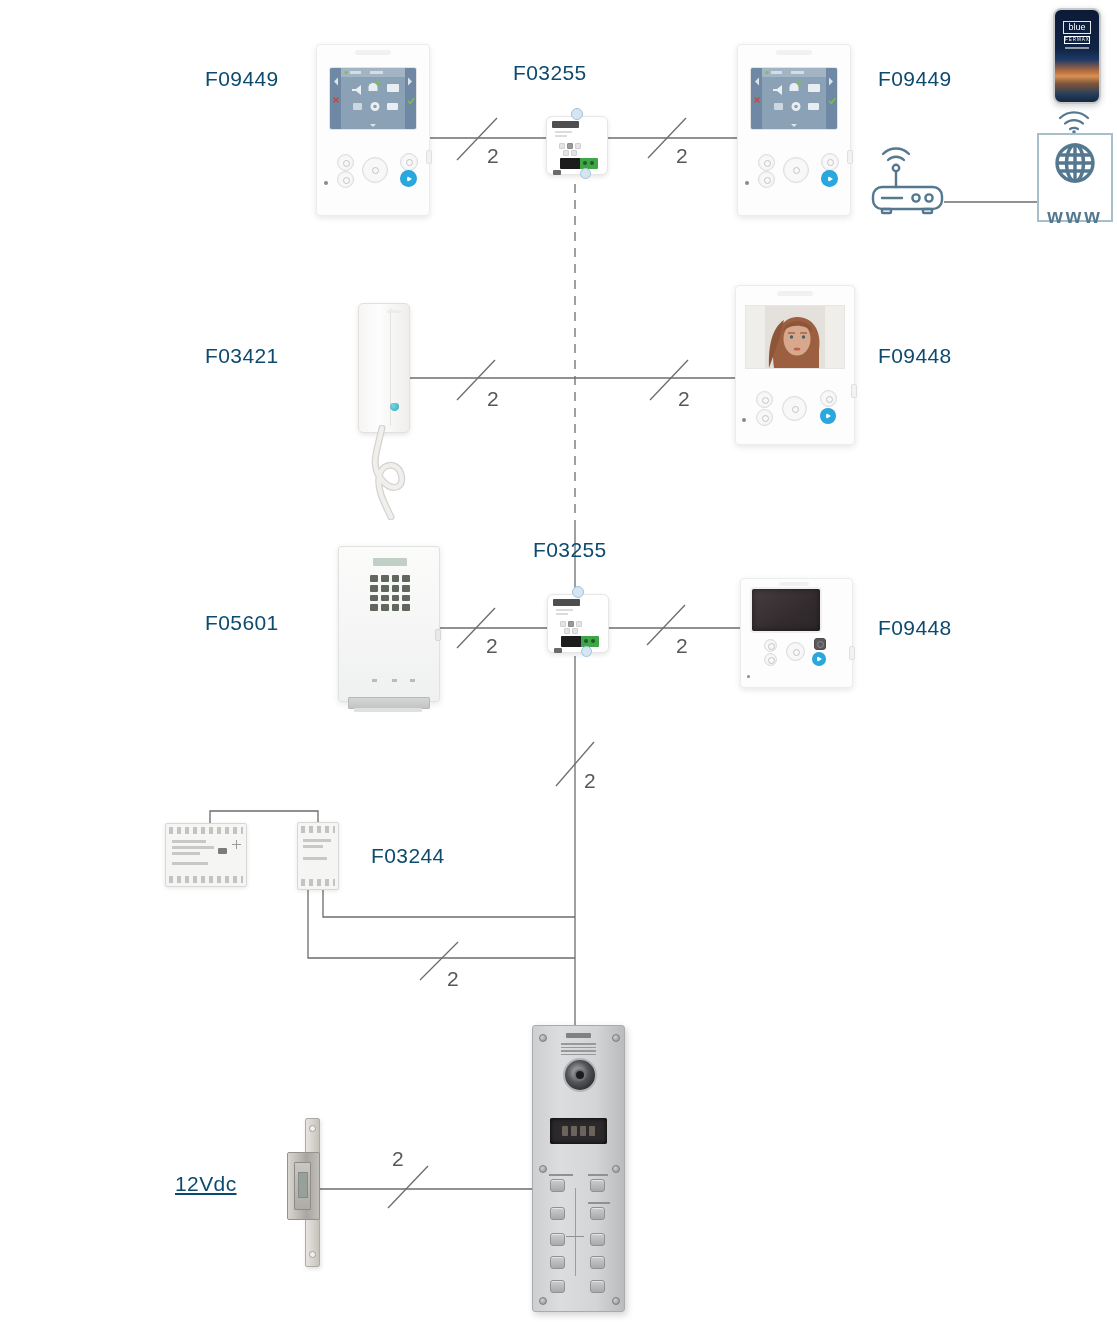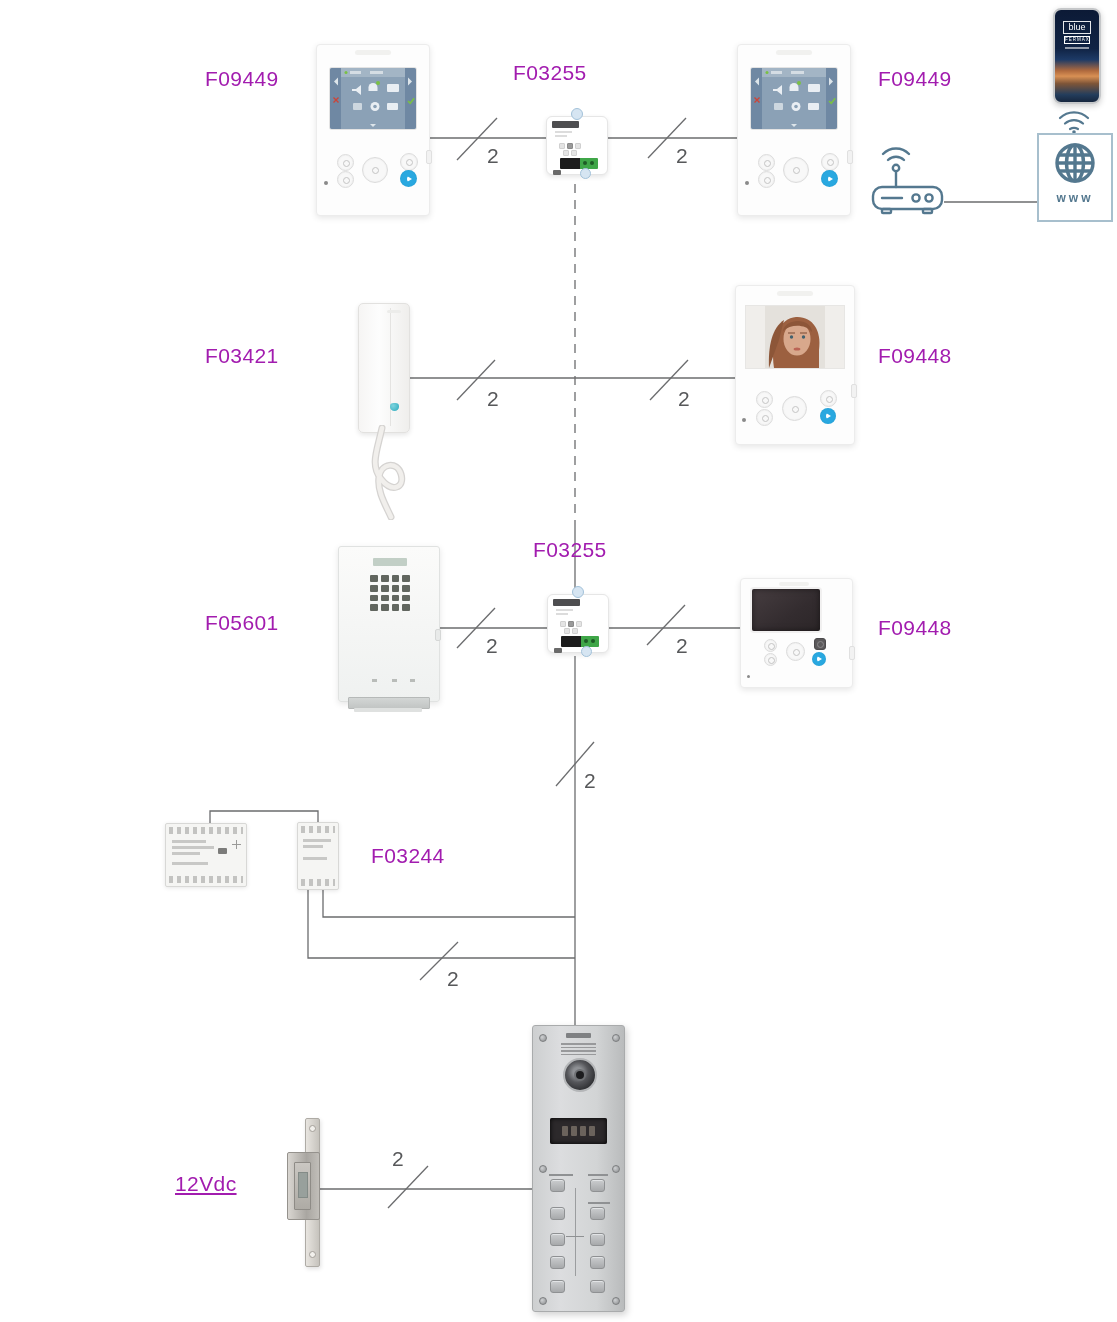--- a/index.html
+++ b/index.html
@@ -1,19 +1,19 @@
 <!DOCTYPE html>
 <html><head>
 <meta charset="utf-8">
 <style>
   html,body{margin:0;padding:0;background:#ffffff;}
   .canvas{position:relative;width:1117px;height:1322px;background:#fff;overflow:hidden;
           font-family:"Liberation Sans", sans-serif;}
   svg.wires{position:absolute;left:0;top:0;}
-  .lbl{position:absolute;font-size:21px;color:#a21caf;letter-spacing:.4px;white-space:nowrap;}
+  .lbl{position:absolute;font-size:21px;color:#0c4a6e;letter-spacing:.4px;white-space:nowrap;}
   .wl{position:absolute;font-size:21px;color:#57585a;}
 
   
   .veo{position:absolute;width:112px;height:170px;background:#fdfdfd;border:1px solid #ececec;
        border-radius:4px;box-shadow:0 2px 6px rgba(0,0,0,.10);}
   .spk{position:absolute;left:38px;top:5px;width:36px;height:5px;background:#f1f1ef;border-radius:3px;}
   .scr{position:absolute;left:13px;top:23px;width:86px;height:61px;border-radius:2px;overflow:hidden;
        box-shadow:0 0 0 1px #e3e3e3;}
   .nub{position:absolute;right:-3px;top:62%;width:4px;height:12px;background:#f2f2f2;border:1px solid #e0e0e0;border-radius:2px;}
   .btn{position:absolute;border-radius:50%;background:#f8f8f8;border:1px solid #dcdcdc;
@@ -116,21 +116,21 @@
   .phone{position:absolute;left:1053px;top:8px;width:44px;height:92px;border-radius:8px;
         border:2px solid #c5c7c9;box-shadow:0 2px 6px rgba(0,0,0,.2);overflow:hidden;
         background:linear-gradient(180deg,#0c1a36 0%,#102344 42%,#1d3a66 54%,#b06a3e 66%,#d89054 72%,#7e5538 80%,#233d5c 92%,#16263e 100%);}
   .phone .blue-logo{margin:11px auto 0;width:26px;text-align:center;color:#fff;font-size:9px;line-height:11px;
         border:1px solid rgba(255,255,255,.9);border-radius:0;}
   .phone .brand{margin:2px auto 0;width:24px;text-align:center;color:#fff;font-size:4.5px;letter-spacing:1px;
         line-height:6px;border:1px solid #fff;}
   .phone .tiny{margin:3px auto 0;width:24px;height:2px;background:rgba(255,255,255,.55);}
   .wwwbox{position:absolute;left:1037px;top:133px;width:76px;height:89px;background:#fff;border:2px solid #a7bfcd;
         box-sizing:border-box;text-align:center;}
-  .wwwbox .wwwtxt{margin-top:2px;font-size:12px;font-weight:bold;color:#54788f;letter-spacing:3px;}
+  .wwwbox .wwwtxt{margin-top:16px;font-size:20px;font-weight:bold;color:#54788f;letter-spacing:3px;}
 </style>
 </head>
 <body>
 
 <div class="canvas">
 
   <svg class="wires" width="1117" height="1322" viewBox="0 0 1117 1322">
     <g stroke="#6b6c6e" stroke-width="1.3" fill="none">
 
       <path d="M429,138 H546"></path>

